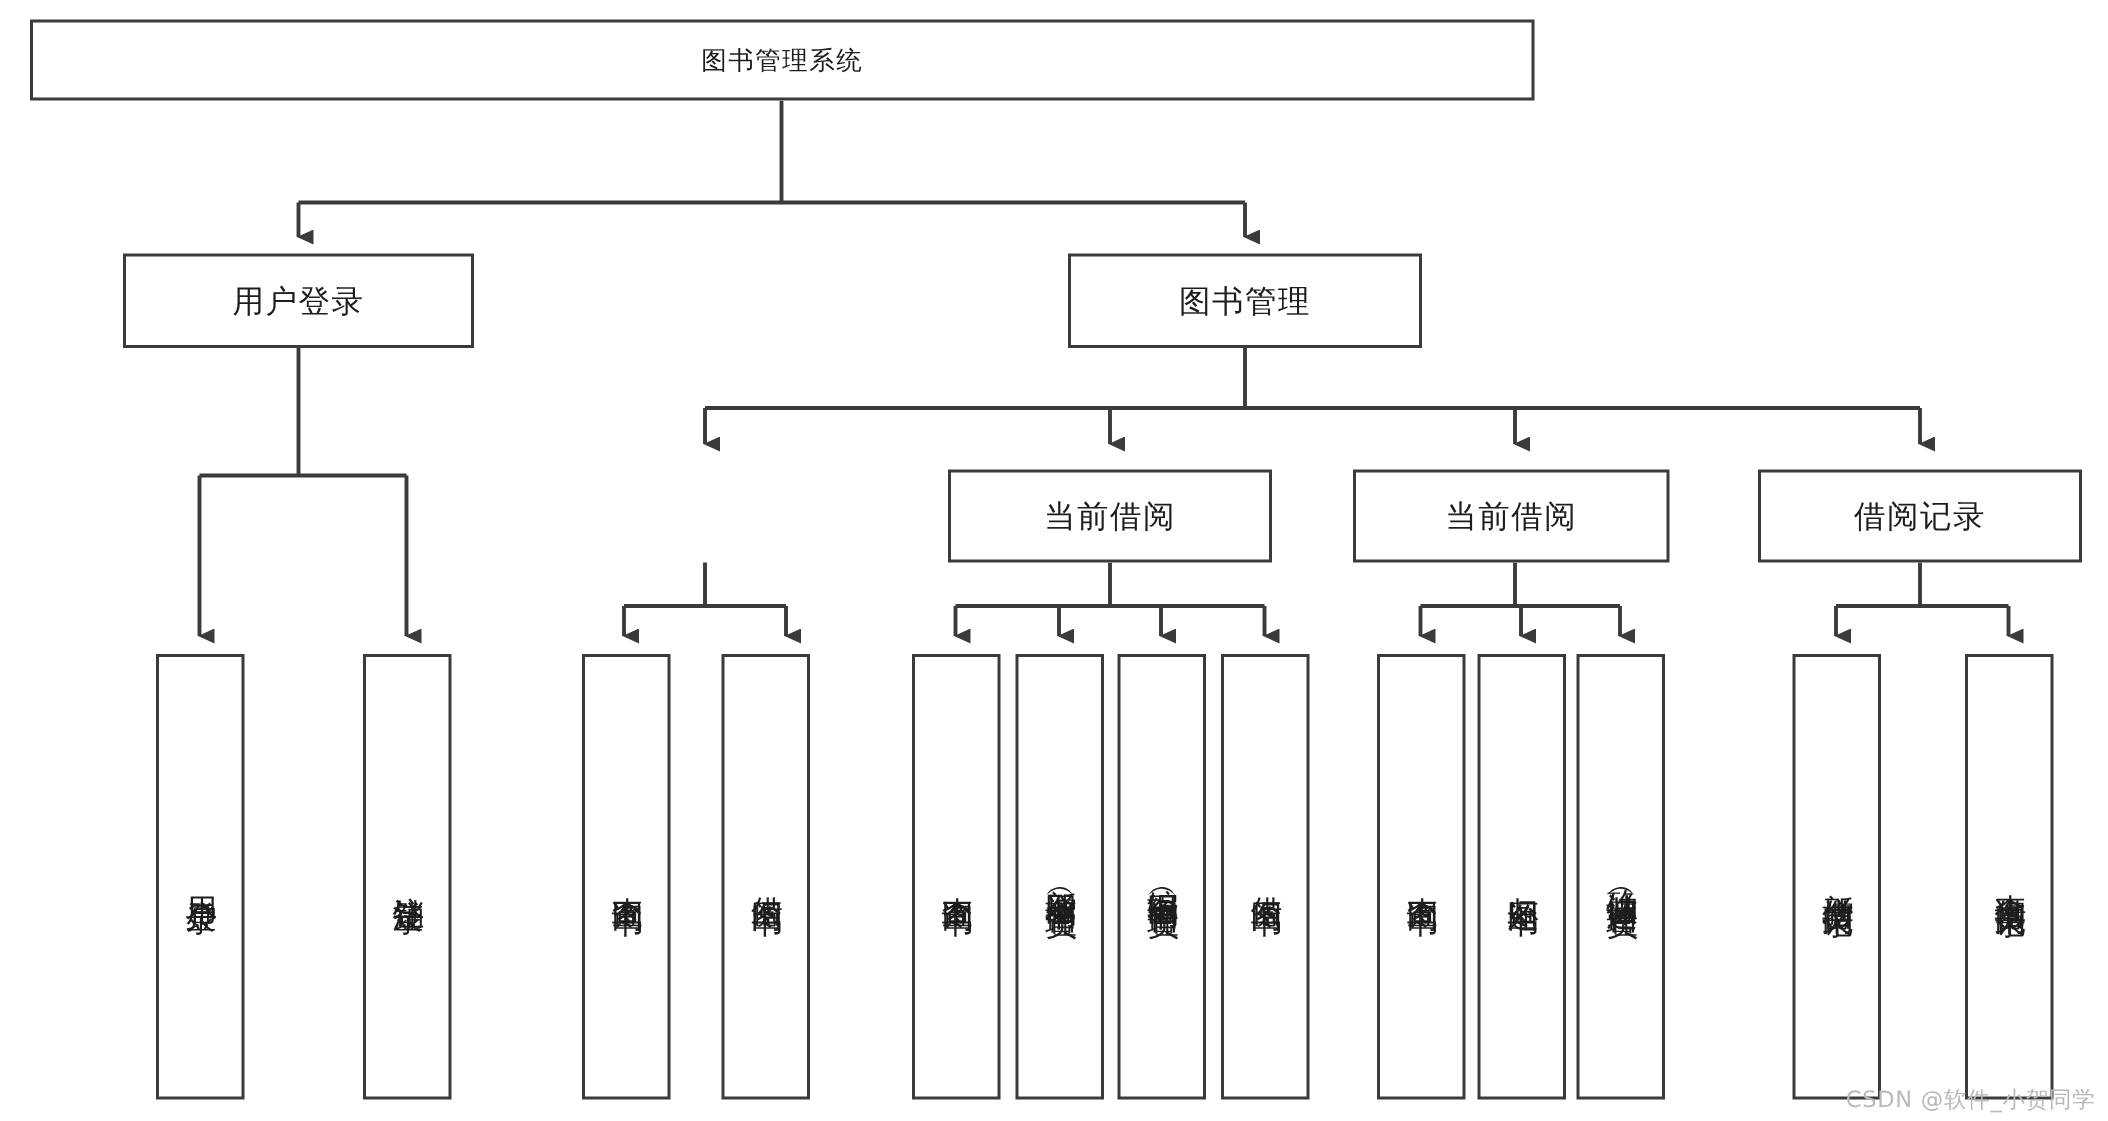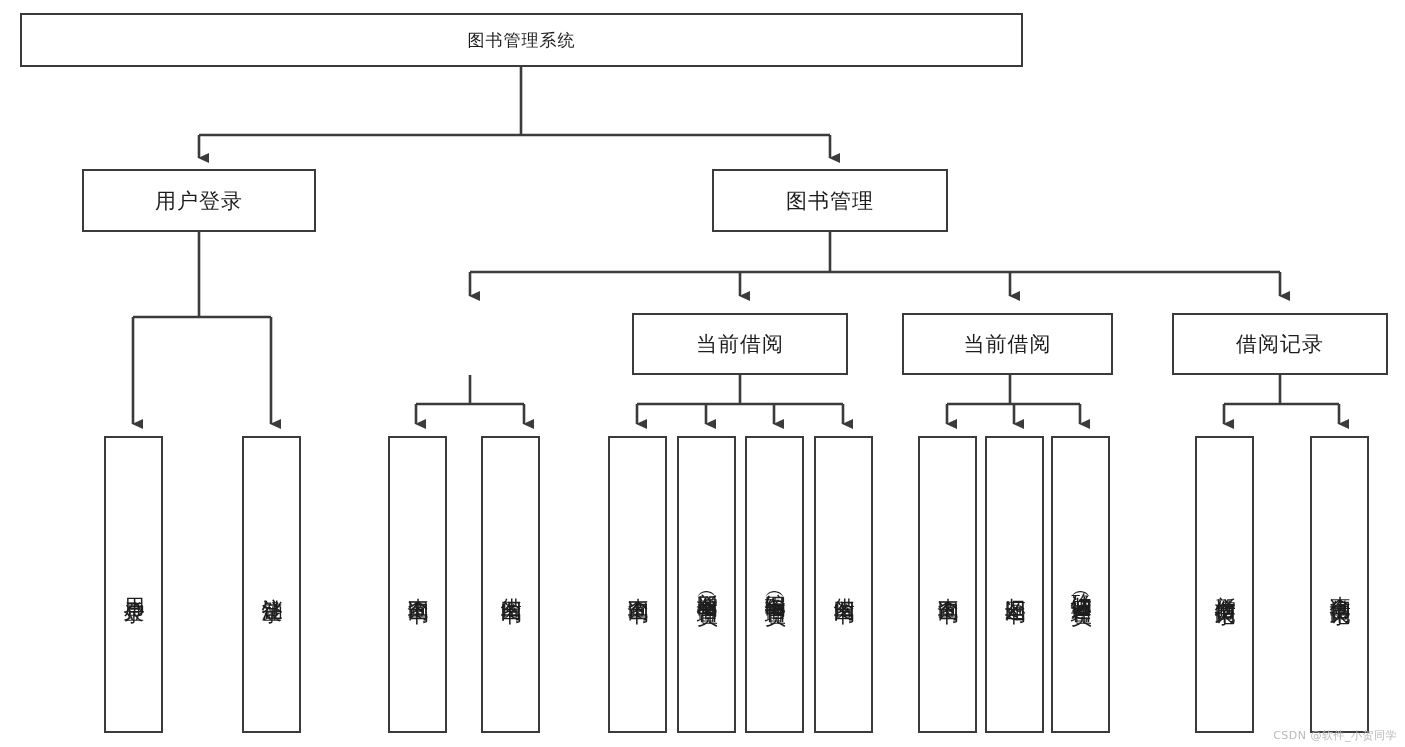--- a/index.html
+++ b/index.html
@@ -10,21 +10,21 @@
   .node{position:absolute;box-sizing:border-box;background:#ffffff;
         border:2px solid #3b3b3b;display:flex;align-items:center;
         justify-content:center;text-align:center;color:#1d1d1d;}
   .node.h{font-size:21px;letter-spacing:1px;}
   .node.title{font-size:17px;letter-spacing:1px;font-family:Liberation Serif, serif;}
   .node.v{writing-mode:vertical-rl;text-orientation:upright;
           font-size:21px;letter-spacing:2px;line-height:1.12;
           padding:6px 0;}
   .node.v span{display:block;}
   .watermark{position:absolute;right:8px;bottom:4px;color:#b9b9b9;
-             font-size:11px;letter-spacing:.5px;white-space:nowrap;}
+             font-size:15px;letter-spacing:.5px;white-space:nowrap;}
 </style>
 </head>
 <body>
 
 <div id="diagram">
 
   <svg id="edges" viewBox="0 0 1405 747" xmlns="http://www.w3.org/2000/svg">
     <defs>
       <marker id="arw" markerWidth="10" markerHeight="11" refX="5" refY="10" orient="auto" markerUnits="userSpaceOnUse">
         <path d="M0,0 L10,0 L5,11 Z" fill="#3b3b3b"></path>

